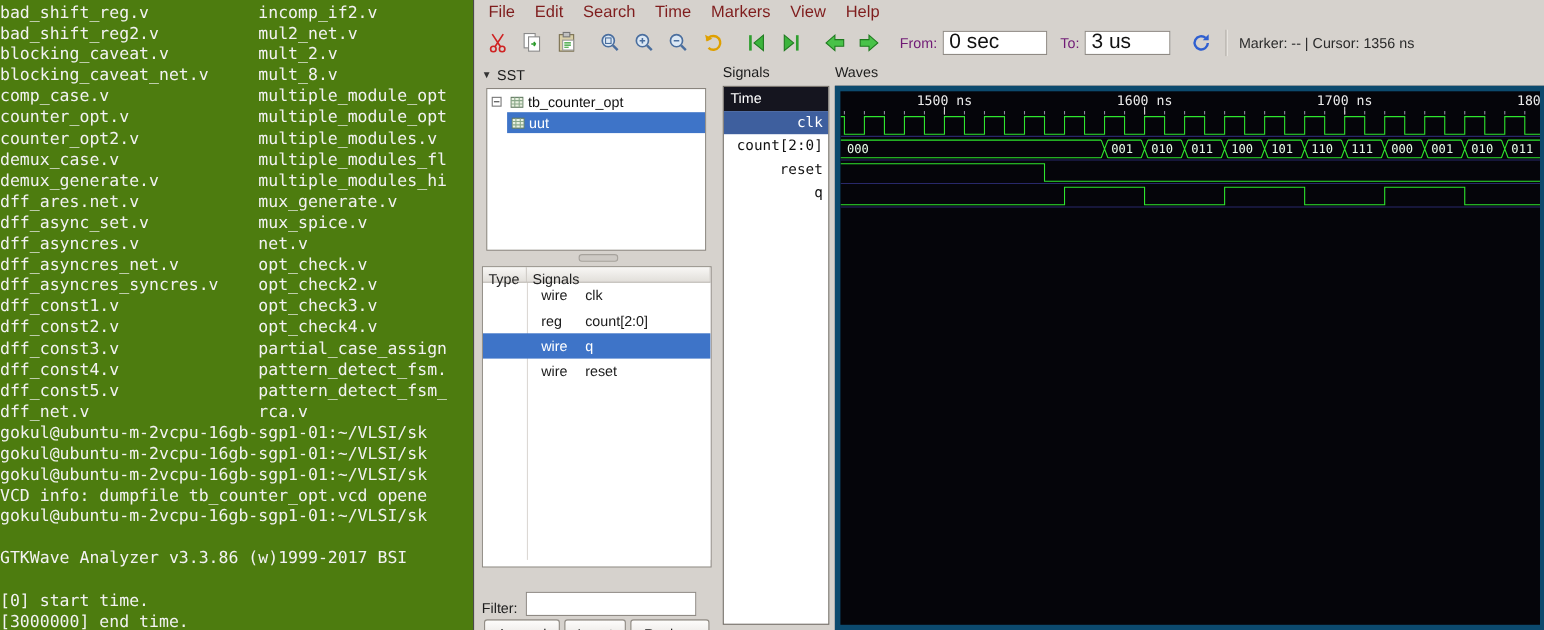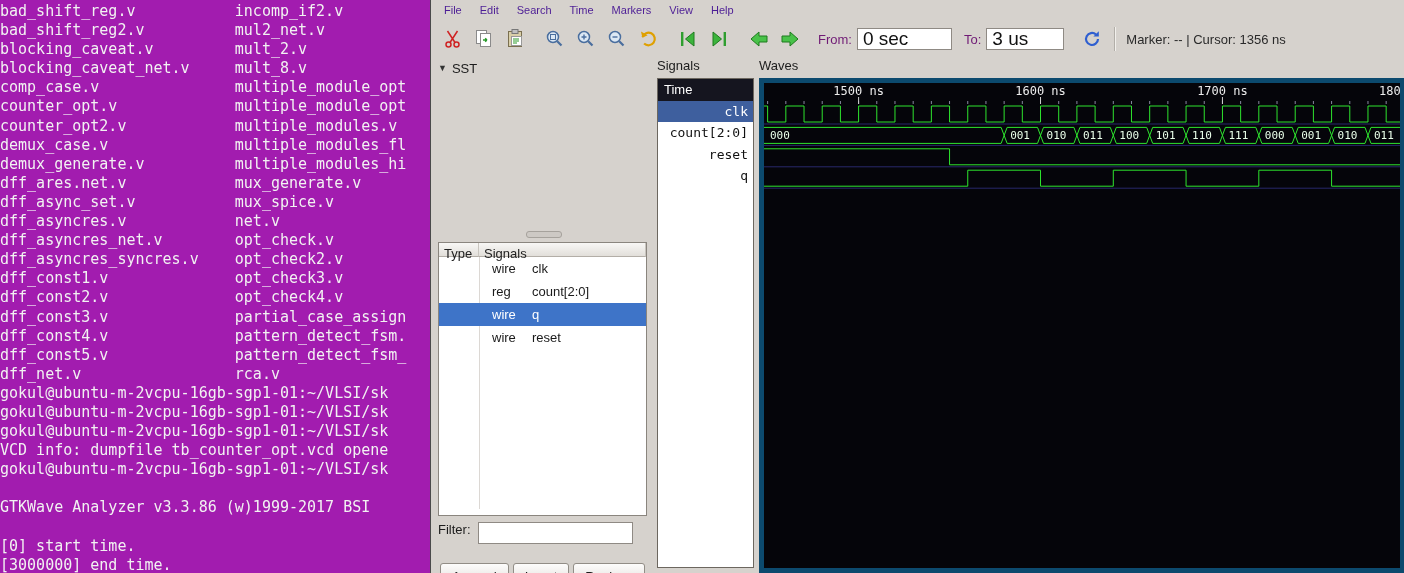--- a/index.html
+++ b/index.html
@@ -1,27 +1,27 @@
 <!DOCTYPE html>
 <html><head>
 <meta charset="utf-8">
 <style>
   *{margin:0;padding:0;box-sizing:border-box;}
   html,body{width:1404px;height:573px;overflow:hidden;font-family:"Liberation Sans",sans-serif;}
   #app{position:relative;width:1404px;height:573px;background:#d6d2cd;overflow:hidden;}
 
   
-  .terminal{position:absolute;left:0;top:0;width:430px;height:573px;background:#a21caf;color:#f2f2f2;
+  .terminal{position:absolute;left:0;top:0;width:430px;height:573px;background:#4d7c0f;color:#f2f2f2;
     font-family:"DejaVu Sans Mono",monospace;font-size:15px;line-height:19.1px;white-space:pre;
     overflow:hidden;padding-top:2px;}
   .tline{min-height:19.1px;}
 
   
   .gtkwave{position:absolute;left:430px;top:0;width:974px;height:573px;background:#d6d2cd;border-left:1px solid #4a4a4a;}
-  .menubar{display:flex;height:20px;align-items:center;padding-left:4px;font-size:11px;color:#4c1d95;}
+  .menubar{display:flex;height:20px;align-items:center;padding-left:4px;font-size:15px;color:#7f1d1d;}
   .menu-item{padding:2px 9px;cursor:default;}
   .toolbar{display:flex;align-items:center;height:38px;padding-left:10px;}
   .tb-group{display:flex;align-items:center;gap:7px;margin-right:16px;}
   .tbtn{width:24px;height:24px;display:flex;align-items:center;justify-content:center;}
   .tbtn svg{display:block;}
   .field-label{font-size:13px;color:#701a75;margin-right:5px;}
   .tb-input{height:22px;border:1px solid #8f8a84;background:#fff;font-size:19px;padding:1px 5px;
     font-family:"Liberation Sans",sans-serif;color:#111;}
   .from-input{width:95px;margin-right:12px;}
   .to-input{width:78px;}
@@ -43,21 +43,21 @@
   .sst-table{position:absolute;top:184px;left:0;width:209px;height:274px;background:#fff;border:1px solid #8a857e;overflow:hidden;}
   .sst-table-header{display:grid;grid-template-columns:40px 1fr;}
   .hcell{background:linear-gradient(#f8f7f5,#e2dfda);border-bottom:1px solid #b3aea7;border-right:1px solid #c9c5bf;
     padding-left:5px;font-size:13px;height:14px;line-height:21px;color:#222;}
   .sst-table-body{background:#fff;background-image:linear-gradient(#dcd8d4,#dcd8d4);background-size:1px 100%;
     background-position:40px 0;background-repeat:no-repeat;height:252px;}
   .trow{display:grid;grid-template-columns:40px 1fr;height:23px;padding-left:48px;}
   .trow .cell{font-size:13px;line-height:23px;padding-left:5px;color:#1a1a1a;white-space:nowrap;}
   .trow.sel{background:#3e74c8;}
   .trow.sel .cell{color:#fff;}
-  .filter-row{position:absolute;top:464px;left:0;display:flex;align-items:flex-start;gap:7px;}
+  .filter-row{position:absolute;top:480px;left:0;display:flex;align-items:flex-end;gap:7px;}
   .filter-label{font-size:13px;color:#1c1c1c;}
   .filter-input{width:155px;height:22px;border:1px solid #8f8a84;background:#fff;font-size:13px;padding:1px 4px;}
   .btn-row{position:absolute;top:505px;left:2px;display:flex;gap:4px;}
   .gbtn{height:26px;padding:3px 11px;font-size:13px;color:#1c1c1c;background:linear-gradient(#fdfcfb,#dedad5);
     border:1px solid #928d86;border-radius:3px;font-family:"Liberation Sans",sans-serif;}
 
   
   .signals-panel{position:absolute;left:226px;top:58px;width:99px;height:515px;}
   .panel-title{font-size:13px;color:#1c1c1c;height:18px;}
   .signals-box{position:absolute;top:20px;left:0;width:97px;height:490px;background:#fff;border:1px solid #6c675f;overflow:hidden;}
@@ -187,20 +187,45 @@
       </div>
       <span class="vsep"></span>
       <span class="marker-text">Marker: -- | Cursor: 1356 ns</span>
     </div>
 
     <div class="sst-panel">
       <div class="sst-header">
         <span class="sst-tri">▼</span>
         <span>SST</span>
       </div>
+      <div class="tree-box">
+          <div class="tree-row" style="padding-left: 4px;">
+            <span class="expander"></span>
+            <span class="tree-inner">
+              <span class="chip">
+                <svg width="12" height="12" viewBox="0 0 12 12">
+                  <rect x="0.5" y="1.5" width="11" height="9" fill="#e8f0e0" stroke="#5f785f"></rect>
+                  <path d="M4 1.5V10.5M8 1.5V10.5M0.5 4.5H11.5M0.5 7.5H11.5" stroke="#8aa88a" stroke-width="1"></path>
+                </svg>
+              </span>
+              <span class="tree-label">tb_counter_opt</span>
+            </span>
+          </div>
+          <div class="tree-row" style="padding-left: 18px;">
+            <span class="tree-inner sel">
+              <span class="chip">
+                <svg width="12" height="12" viewBox="0 0 12 12">
+                  <rect x="0.5" y="1.5" width="11" height="9" fill="#e8f0e0" stroke="#5f785f"></rect>
+                  <path d="M4 1.5V10.5M8 1.5V10.5M0.5 4.5H11.5M0.5 7.5H11.5" stroke="#8aa88a" stroke-width="1"></path>
+                </svg>
+              </span>
+              <span class="tree-label">uut</span>
+            </span>
+          </div>
+        </div>
       <div class="splitter">
           <div class="splitter-handle"></div>
         </div>
       <div class="sst-table">
         <div class="sst-table-header">
             <div class="hcell">Type</div>
             <div class="hcell">Signals</div>
           </div>
         <div class="sst-table-body">
             <div class="trow">

